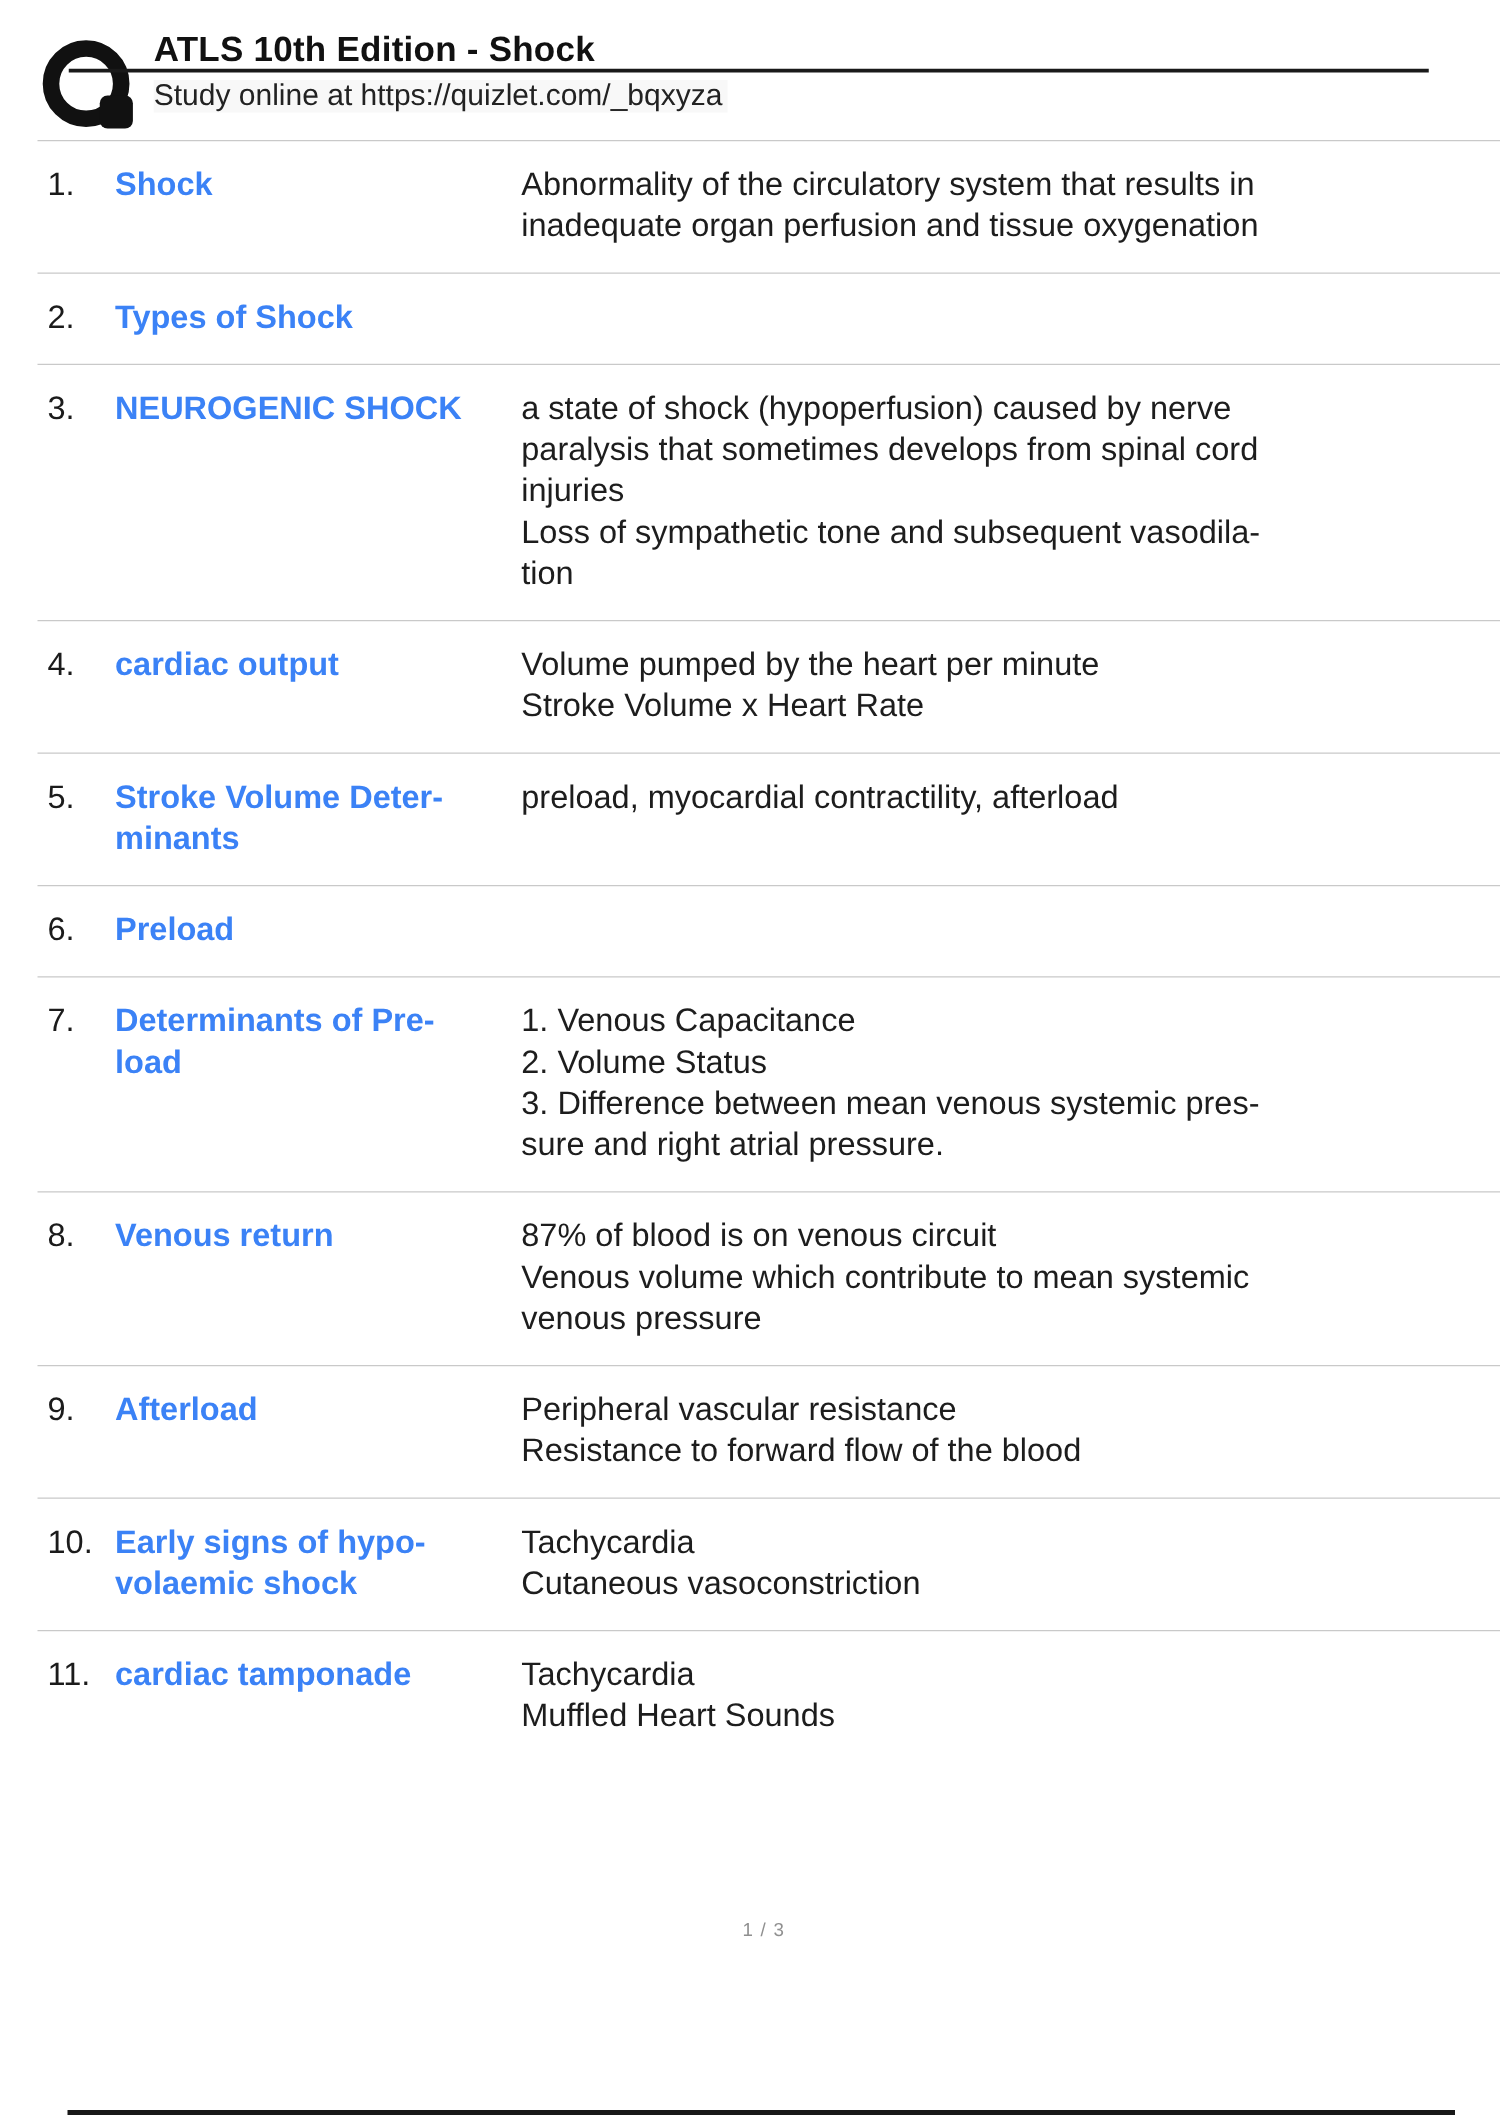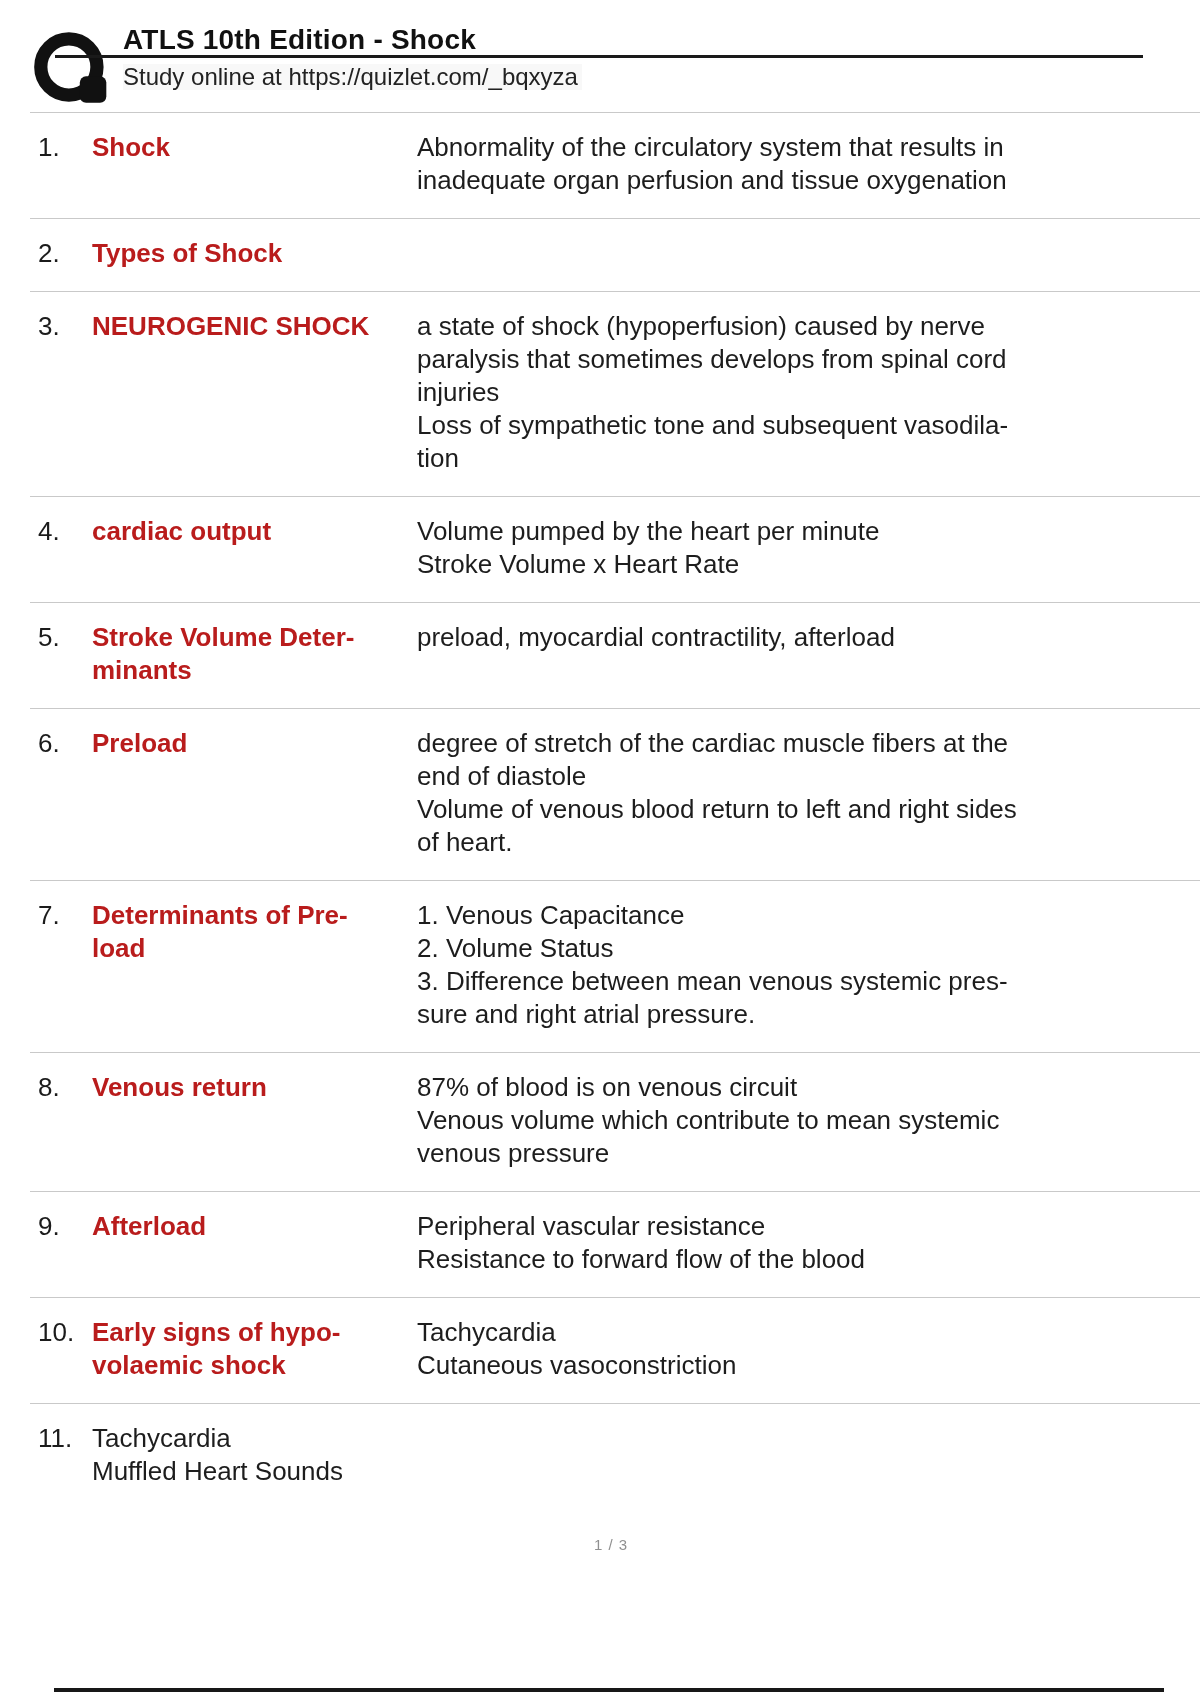--- a/index.html
+++ b/index.html
@@ -76,21 +76,21 @@
   }
   .num {
     font-size: 26px;
     line-height: 33px;
     color: #1b1b1b;
   }
   .term {
     font-size: 26px;
     line-height: 33px;
     font-weight: 700;
-    color: #b91c1c;
+    color: #3b82f6;
     white-space: pre-line;
     padding-right: 6px;
   }
   .def {
     font-size: 26px;
     line-height: 33px;
     color: #1d1d1d;
     white-space: pre-line;
     max-width: 700px;
   }
@@ -165,24 +165,20 @@
     <div class="card">
       <div class="num">5.</div>
       <div class="term">Stroke Volume Deter-
 minants</div>
       <div class="def">preload, myocardial contractility, afterload</div>
     </div>
 
     <div class="card">
       <div class="num">6.</div>
       <div class="term">Preload</div>
-      <div class="def">degree of stretch of the cardiac muscle fibers at the
-end of diastole
-Volume of venous blood return to left and right sides
-of heart.</div>
     </div>
 
     <div class="card">
       <div class="num">7.</div>
       <div class="term">Determinants of Pre-
 load</div>
       <div class="def">1. Venous Capacitance
 2. Volume Status
 3. Difference between mean venous systemic pres-
 sure and right atrial pressure.</div>
@@ -206,20 +202,21 @@
     <div class="card">
       <div class="num">10.</div>
       <div class="term">Early signs of hypo-
 volaemic shock</div>
       <div class="def">Tachycardia
 Cutaneous vasoconstriction</div>
     </div>
 
     <div class="card">
       <div class="num">11.</div>
+      <div class="term">cardiac tamponade</div>
       <div class="def">Tachycardia
 Muffled Heart Sounds</div>
     </div>
   </div>
 
   <div class="page-number">1 / 3</div>
   <div class="next-page-edge"></div>
 
 </div>
 

